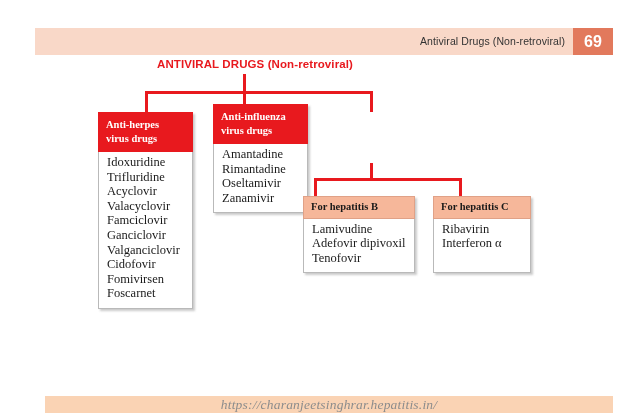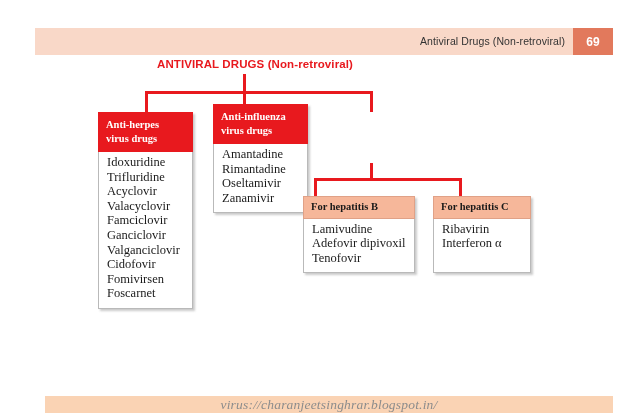--- a/index.html
+++ b/index.html
@@ -38,21 +38,21 @@
     white-space: nowrap;
   }
   #page-number-badge {
     position: absolute;
     right: 0px;
     top: 0px;
     width: 40px;
     height: 27px;
     background: #e2795c;
     color: #ffffff;
-    font-size: 12px;
+    font-size: 16px;
     font-weight: bold;
     display: flex;
     align-items: center;
     justify-content: center;
   }
 
   #page-footer-band {
     position: absolute;
     left: 45px;
     top: 396px;
@@ -226,14 +226,14 @@
     <div class="node-list">
       <div>Ribavirin</div>
       <div>Interferon α</div>
       <div>&nbsp;</div>
     </div>
   </div>
 
 </div>
 
 <div id="page-footer-band">
-  <div id="footer-url">virus://charanjeetsinghrar.blogspot.in/</div>
+  <div id="footer-url">https://charanjeetsinghrar.hepatitis.in/</div>
 </div>
 
 </body></html>

